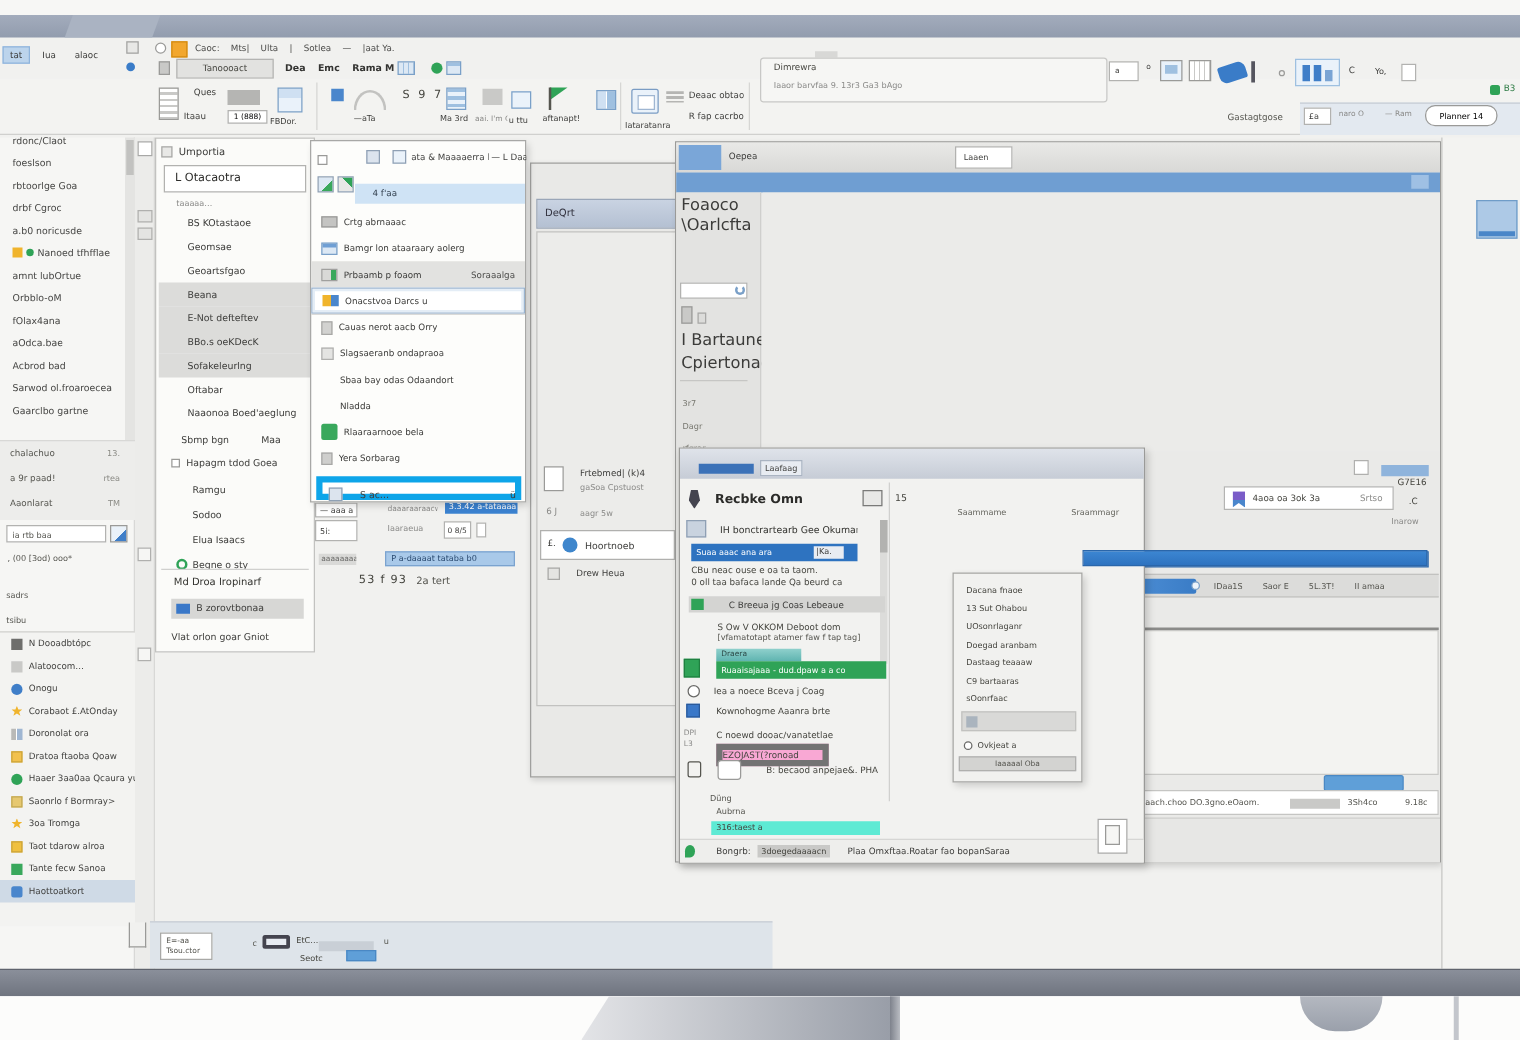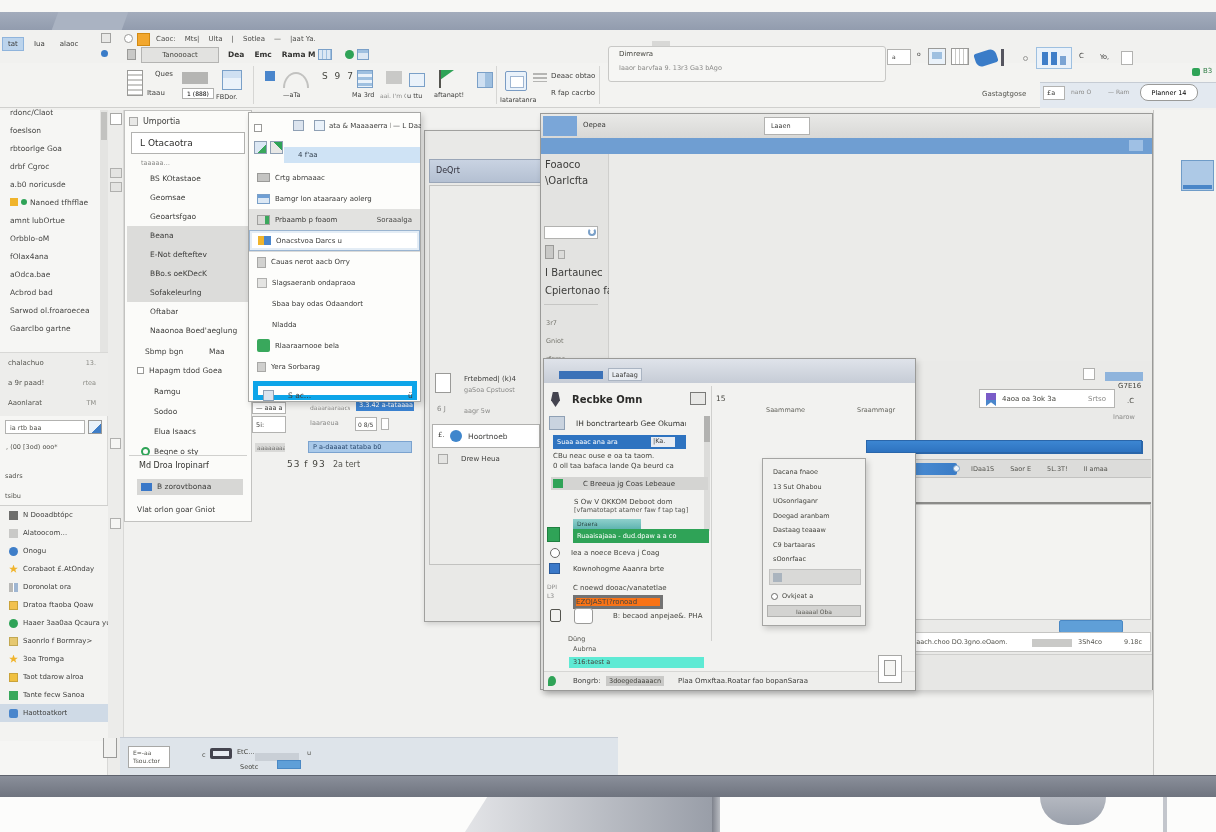--- a/index.html
+++ b/index.html
@@ -57,21 +57,21 @@
   .cm-row{height:18px;display:flex;align-items:center;padding-left:9px;font-size:7px;color:#3f3f3d}
   .cm-row.row-hl{background:#cfdae6}
   .im-row{height:19px;display:flex;align-items:center;padding-left:12px;font-size:7.5px;color:#3c3c3a}
   .im-row.row-sel{background:#dcdcda}
   .more-row{height:20px;display:flex;align-items:center;padding-left:14px;font-size:7.5px;color:#3c3c3a}
   .dd-row{height:21px;display:flex;align-items:center;padding:0 8px;font-size:7px;color:#3a3a38}
   .dd-row .rlab{margin-left:auto;font-size:7px;color:#4a4a48}
   .dd-row.row-shaded{background:#e2e2e0}
   .dd-row.row-selected{background:#fff;border:1px solid #9ab4d0;box-shadow:0 0 0 2px #e4edf6 inset}
   .dd-row.row-group{border-top:1px solid #dadad8}
-  .rail-lab{font-size:10px;color:#3c3c3a;height:16px;line-height:16px;padding-left:4px}
+  .rail-lab{font-size:13px;color:#3c3c3a;height:16px;line-height:16px;padding-left:4px}
   .rail-small{font-size:6.5px;color:#77776f;height:18px;line-height:18px;padding-left:5px}
   .tl-lab{font-size:6.5px;color:#55554f;margin-right:16px}
   .pp-row{height:14.5px;line-height:14.5px;font-size:6.5px;color:#45453f;padding-left:10px}
 </style>
 </head>
 <body>
 
 <div class="screen">
   <div class="a app">
 
@@ -566,21 +566,21 @@
         <div class="a" style="left:17px;top:96px;width:7px;height:9px;background:#dcdcda;border:1px solid #a8a8a6"></div>
         <div style="position:absolute;left:0;top:110px;width:68px">
 
         <div class="rail-lab nowrap" style="height:18px;line-height:18px">I Bartaunec</div>
             <div class="rail-lab nowrap" style="height:18px;line-height:18px">Cpiertonao fanc</div>
           </div>
         <div class="a" style="left:3px;top:150px;width:54px;border-top:1px solid #c6c6c4"></div>
         <div style="position:absolute;left:0;top:160px;width:68px">
 
         <div class="rail-small nowrap">3r7</div>
-            <div class="rail-small nowrap">Gniot</div>
+            <div class="rail-small nowrap">Dagr</div>
             <div class="rail-small nowrap">rfgrar</div>
             <div class="rail-small nowrap">Prat</div>
           </div>
       </div>
       <div class="a" style="left:69px;top:40px;width:542px;height:207px;background:#ebebe9"></div>
 
       <div class="a" style="left:542px;top:254px;width:12px;height:12px;border:1px solid #b0b0ae;background:#fff"></div>
       <div class="a" style="left:564px;top:258px;width:38px;height:9px;background:#8fb4dc"></div>
       <div class="a" style="left:438px;top:275px;width:136px;height:19px;background:#fff;border:1px solid #b4b4b2">
         <span class="a" style="left:6px;top:3px;width:10px;height:13px;background:linear-gradient(180deg,#7a5cc8 55%,#4a86cc 55%);clip-path:polygon(0 0,100% 0,100% 100%,50% 72%,0 100%)"></span>
@@ -646,21 +646,21 @@
       <div class="a t6 nowrap" style="left:29px;top:160px;width:68px;height:10px;background:linear-gradient(180deg,#8fd0cc,#5fb4b0);color:#2c4a48;padding:1px 0 0 4px">Draera</div>
       <div class="a" style="left:3px;top:168px;width:13px;height:15px;background:#2fa357;border:1px solid #1f8040"></div>
       <div class="a t65 white nowrap" style="left:29px;top:170px;width:136px;height:14px;background:#2fa357;padding:3px 0 0 4px">Ruaaisajaaa    -  dud.dpaw a a co</div>
       <div class="a" style="left:6px;top:189px;width:10px;height:10px;border:1px solid #6a6a68;border-radius:50%;background:#fff"></div>
       <div class="a t7 nowrap" style="left:27px;top:190px;width:120px;color:#45453f">Iea a noece Bceva j Coag</div>
       <div class="a" style="left:5px;top:204px;width:11px;height:11px;background:#3a78c8;border:1px solid #2a5a9a"></div>
       <div class="a t7 nowrap" style="left:29px;top:206px;width:110px;color:#45453f">Kownohogme Aaanra brte</div>
       <div class="a t6 dim nowrap" style="left:3px;top:224px;width:16px">DPI</div>
       <div class="a t6 dim nowrap" style="left:3px;top:233px;width:16px">L3</div>
       <div class="a t7 nowrap" style="left:29px;top:225px;width:120px;color:#45453f">C noewd dooac/vanatetlae</div>
-      <div class="a t7 nowrap" style="left:29px;top:236px;width:90px;background:#f97316;border:3px solid #737373;color:#45453f">EZOJAST(?ronoad</div>
+      <div class="a t7 nowrap" style="left:29px;top:236px;width:90px;background:#f9a8d4;border:5px solid #737373;color:#45453f">EZOJAST(?ronoad</div>
       <div class="a t9 nowrap" style="left:6px;top:252px;width:14px;color:#33332f"></div>
       <div class="a" style="left:6px;top:250px;width:11px;height:13px;border:1px solid #55554f;border-radius:2px"></div>
       <div class="a" style="left:30px;top:249px;width:19px;height:16px;border:1px solid #9a9a98;border-radius:3px;background:#fff"></div>
       <div class="a t7 nowrap" style="left:69px;top:253px;width:110px;color:#45453f">B: becaod anpejae&amp;. PHA</div>
       <div class="a t65 nowrap" style="left:24px;top:276px;width:28px;color:#55554f">Düng</div>
       <div class="a t65 nowrap" style="left:29px;top:286px;width:34px;color:#55554f">Aubrna</div>
       <div class="a t65 nowrap" style="left:25px;top:298px;width:135px;height:11px;background:#5eead4;padding:1px 0 0 4px;color:#45453f">316:taest a</div>
       <div class="a" style="left:0;top:312px;width:371px;height:19px;background:#eeeeec;border-top:1px solid #d6d6d4">
         <span class="a" style="left:4px;top:4px;width:8px;height:10px;background:#2fa357;border-radius:50% 50% 50% 0"></span>
         <span class="a t7 nowrap" style="left:29px;top:5px;width:32px;color:#3c3c3a">Bongrb:</span>

